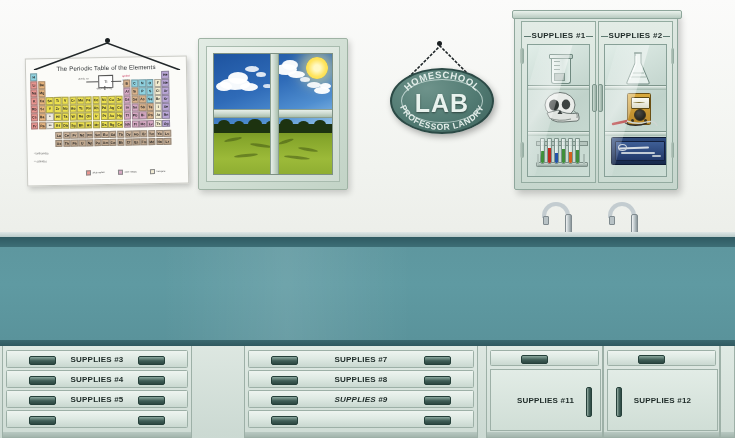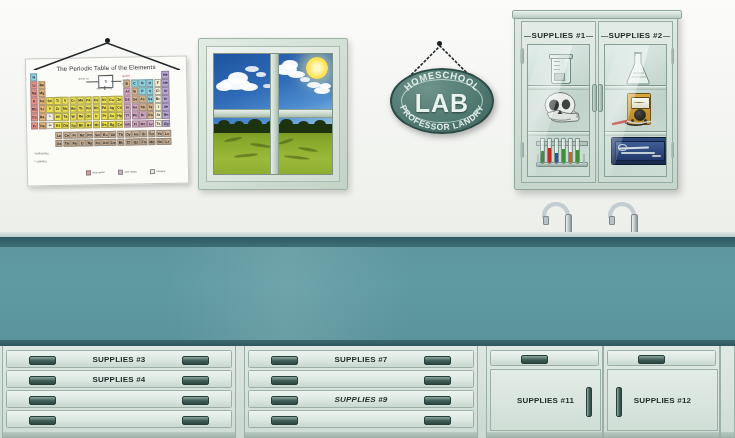--- a/index.html
+++ b/index.html
@@ -613,50 +613,52 @@
 
   <div class="counter">
     <div class="ctr-lip"></div>
     <div class="ctr-edge"></div>
     <div class="ctr-face"></div>
     <div class="ctr-bot"></div>
   </div>
 
   <div class="base">
 
-    <div class="unit" style="left:2px;width:234px;">
+    <div class="unit" style="left:2px;width:190px;">
       <div class="drawer" style="top:4px;">
         <div class="pull" style="left:22px;"></div>
         <div class="drawer-lbl">SUPPLIES #3</div>
         <div class="pull" style="right:22px;"></div>
       </div>
       <div class="drawer" style="top:24px;">
         <div class="pull" style="left:22px;"></div>
         <div class="drawer-lbl">SUPPLIES #4</div>
         <div class="pull" style="right:22px;"></div>
       </div>
       <div class="drawer" style="top:44px;">
         <div class="pull" style="left:22px;"></div>
+        <div class="drawer-lbl">SUPPLIES #5</div>
         <div class="pull" style="right:22px;"></div>
       </div>
       <div class="drawer" style="top:64px;">
         <div class="pull" style="left:22px;"></div>
         <div class="pull" style="right:22px;"></div>
       </div>
       <div class="toekick"></div>
     </div>
 
     <div class="unit" style="left:244px;width:234px;">
       <div class="drawer" style="top:4px;">
         <div class="pull" style="left:22px;"></div>
         <div class="drawer-lbl">SUPPLIES #7</div>
         <div class="pull" style="right:22px;"></div>
       </div>
       <div class="drawer" style="top:24px;">
         <div class="pull" style="left:22px;"></div>
+        <div class="drawer-lbl">SUPPLIES #8</div>
         <div class="pull" style="right:22px;"></div>
       </div>
       <div class="drawer" style="top:44px;font-style:italic;">
         <div class="pull" style="left:22px;"></div>
         <div class="drawer-lbl">SUPPLIES #9</div>
         <div class="pull" style="right:22px;"></div>
       </div>
       <div class="drawer" style="top:64px;">
         <div class="pull" style="left:22px;"></div>
         <div class="pull" style="right:22px;"></div>

